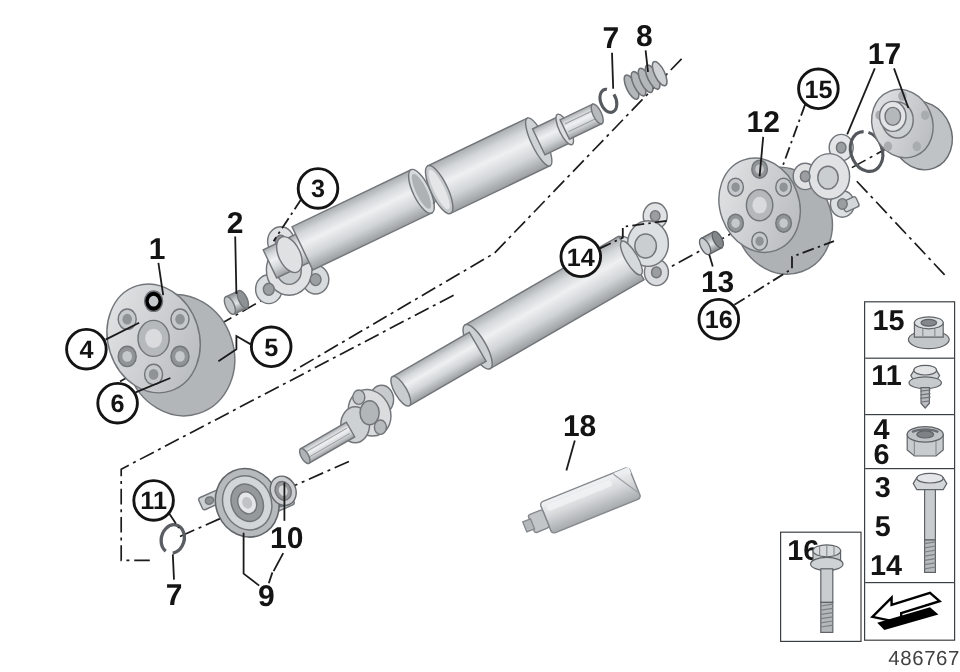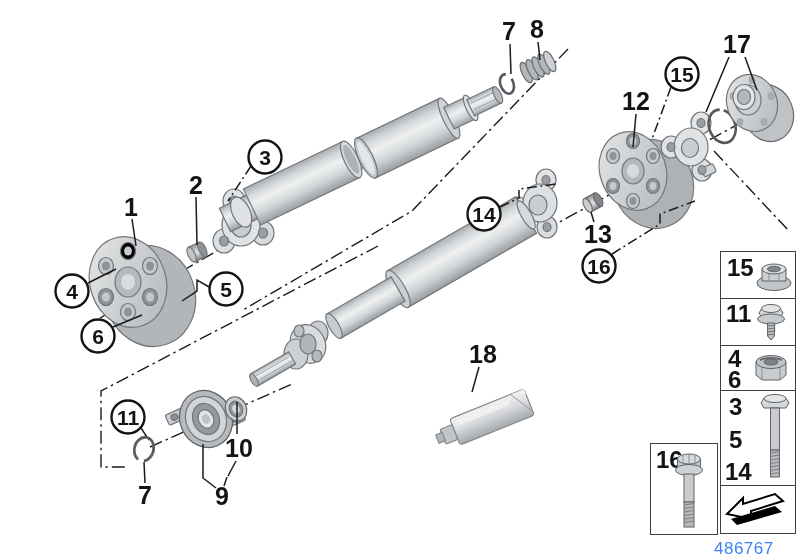--- a/index.html
+++ b/index.html
@@ -17,22 +17,22 @@
   .p{stroke:#72767a;stroke-width:1.2;}
 
   
   .lcol{position:absolute;left:720px;top:251px;width:76px;height:283px;
         border:1.6px solid #3c4044;box-sizing:border-box;background:#fff;}
   .lrow{position:relative;box-sizing:border-box;border-bottom:1.6px solid #3c4044;}
   .lrow:last-child{border-bottom:none;}
   .lbox16{position:absolute;left:650px;top:443px;width:68px;height:92px;
         border:1.6px solid #3c4044;box-sizing:border-box;background:#fff;}
   .num{position:absolute;font-weight:bold;font-size:24px;color:#141414;line-height:1;}
-  .pn{position:absolute;left:714px;top:539px;width:86px;text-align:left;
-      font-size:17px;color:#3b82f6;letter-spacing:.5px;}
+  .pn{position:absolute;left:714px;top:539px;width:86px;text-align:right;
+      font-size:17px;color:#404040;letter-spacing:.5px;}
 </style>
 </head>
 <body>
 
 <div class="stage">
 
   <svg class="diagram" width="800" height="560" viewBox="0 0 800 560">
     <defs>
       <linearGradient id="cyl" x1="0" y1="0" x2="0" y2="1">
         <stop offset="0" stop-color="#a9adb0"></stop>

